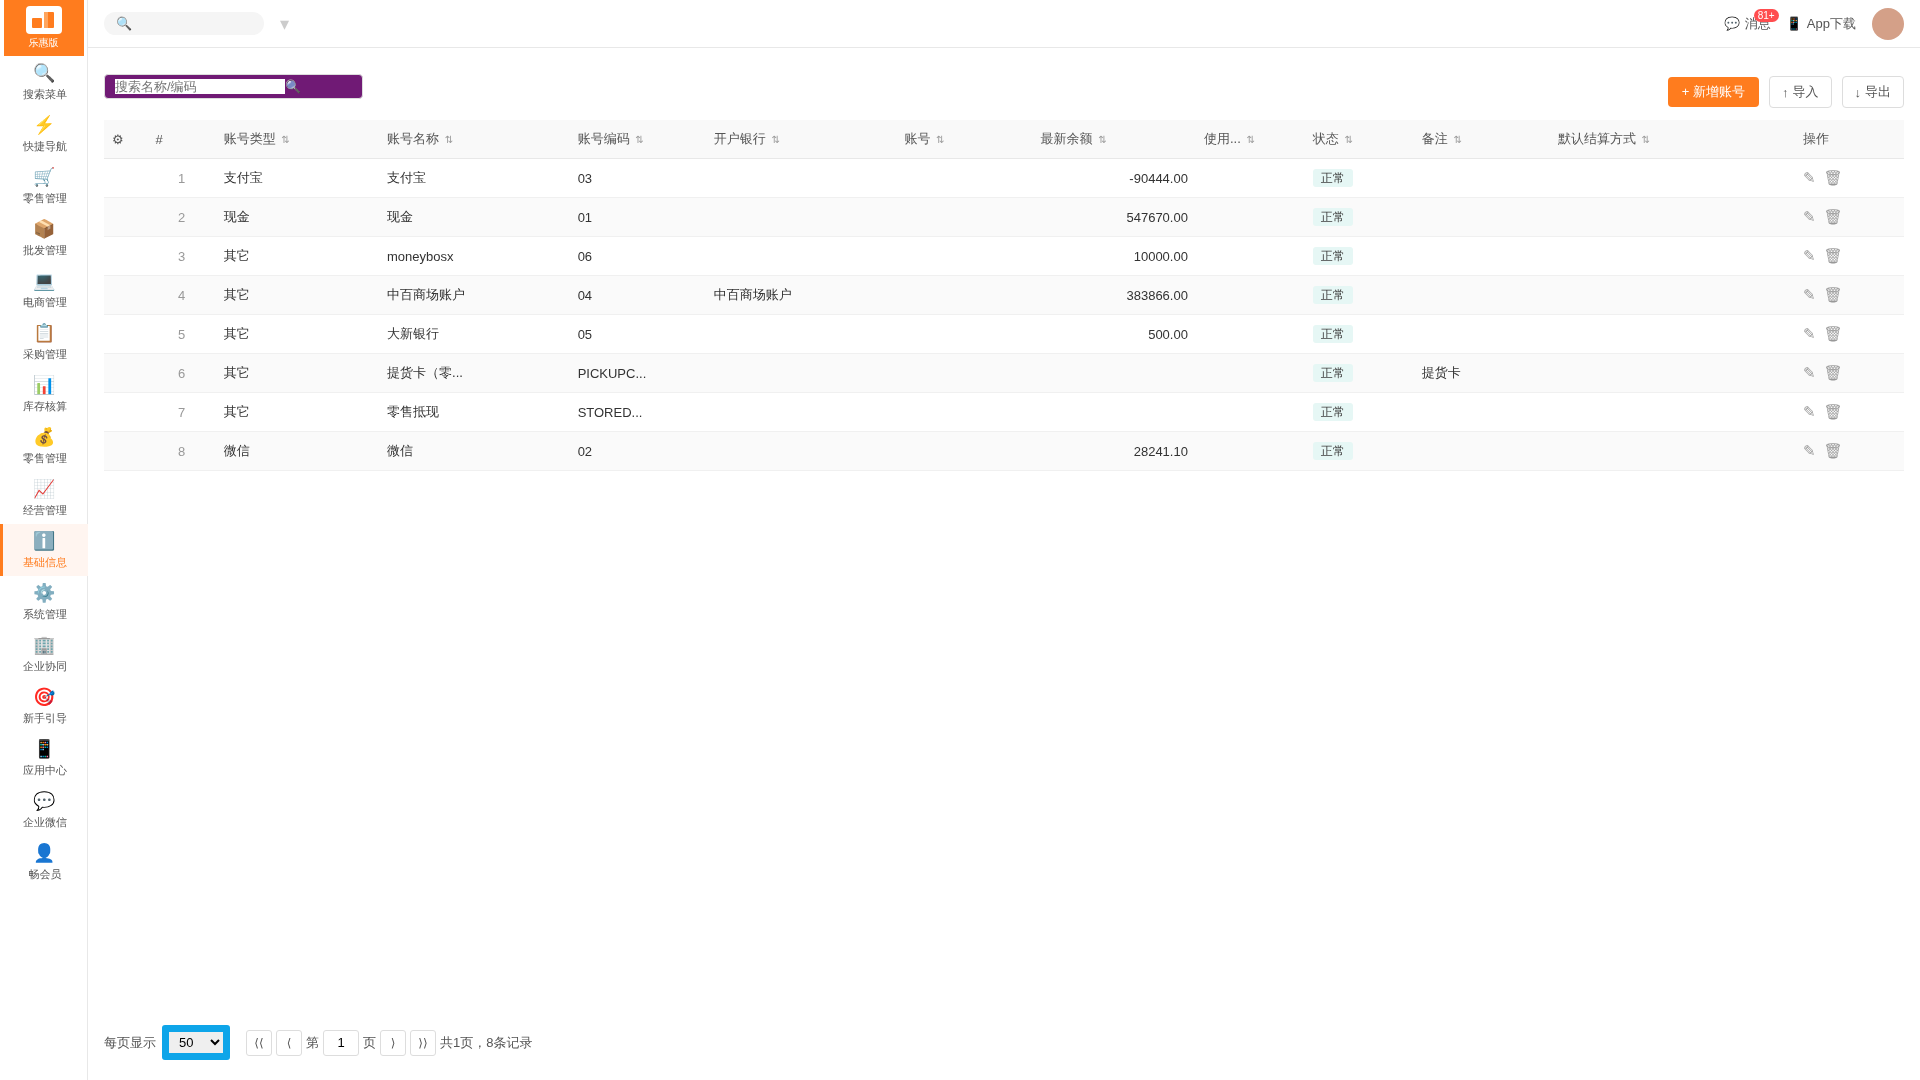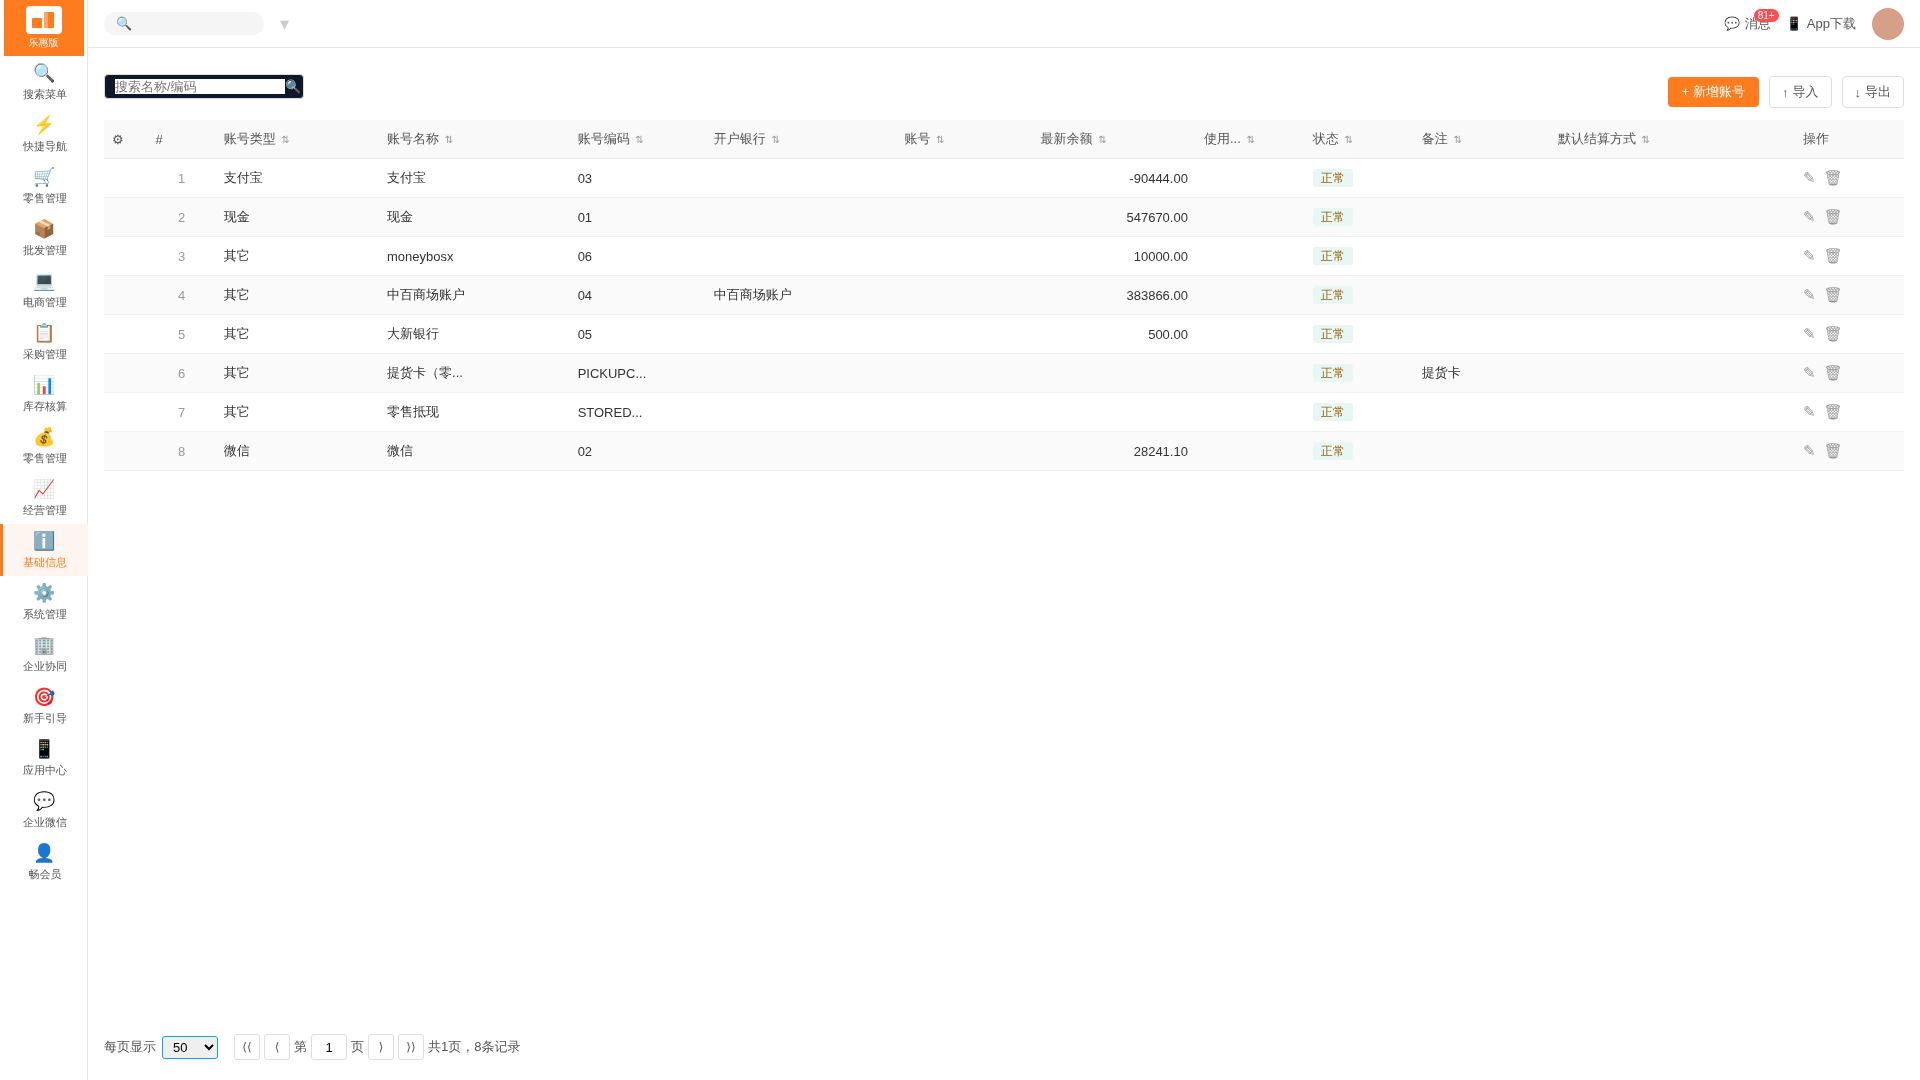--- a/index.html
+++ b/index.html
@@ -191,22 +191,22 @@
       align-items: center;
       justify-content: space-between;
       margin-bottom: 12px;
     }
     .search-box {
       display: flex;
       align-items: center;
       border: 1px solid #ddd;
       border-radius: 4px;
       padding: 4px 10px;
-      width: 200px;
-      background: #0f172a;
+      width: 259px;
+      background: #701a75;
     }
     .search-box input {
       border: none;
       outline: none;
       font-size: 13px;
       width: 170px;
       color: #999;
     }
     .toolbar-right {
       display: flex;
@@ -263,21 +263,21 @@
       margin-left: 2px;
     }
     .data-table td {
       padding: 10px 8px;
       color: #333;
       border-bottom: 1px solid #f0f0f0;
       white-space: nowrap;
     }
     .status-badge {
       background: #e6f7f5;
-      color: #a16207;
+      color: #404040;
       border-radius: 3px;
       padding: 2px 8px;
       font-size: 12px;
     }
     .action-icons {
       display: flex;
       align-items: center;
       gap: 8px;
     }
     .action-icon {
@@ -310,21 +310,21 @@
       gap: 16px;
       font-size: 13px;
       color: #555;
     }
     .per-page {
       display: flex;
       align-items: center;
       gap: 6px;
     }
     .per-page select {
-      border: 1px solid #0ea5e9;
+      border: 7px solid #0ea5e9;
       border-radius: 3px;
       padding: 2px 6px;
       font-size: 13px;
     }
     .page-nav {
       display: flex;
       align-items: center;
       gap: 4px;
     }
     .page-btn {

